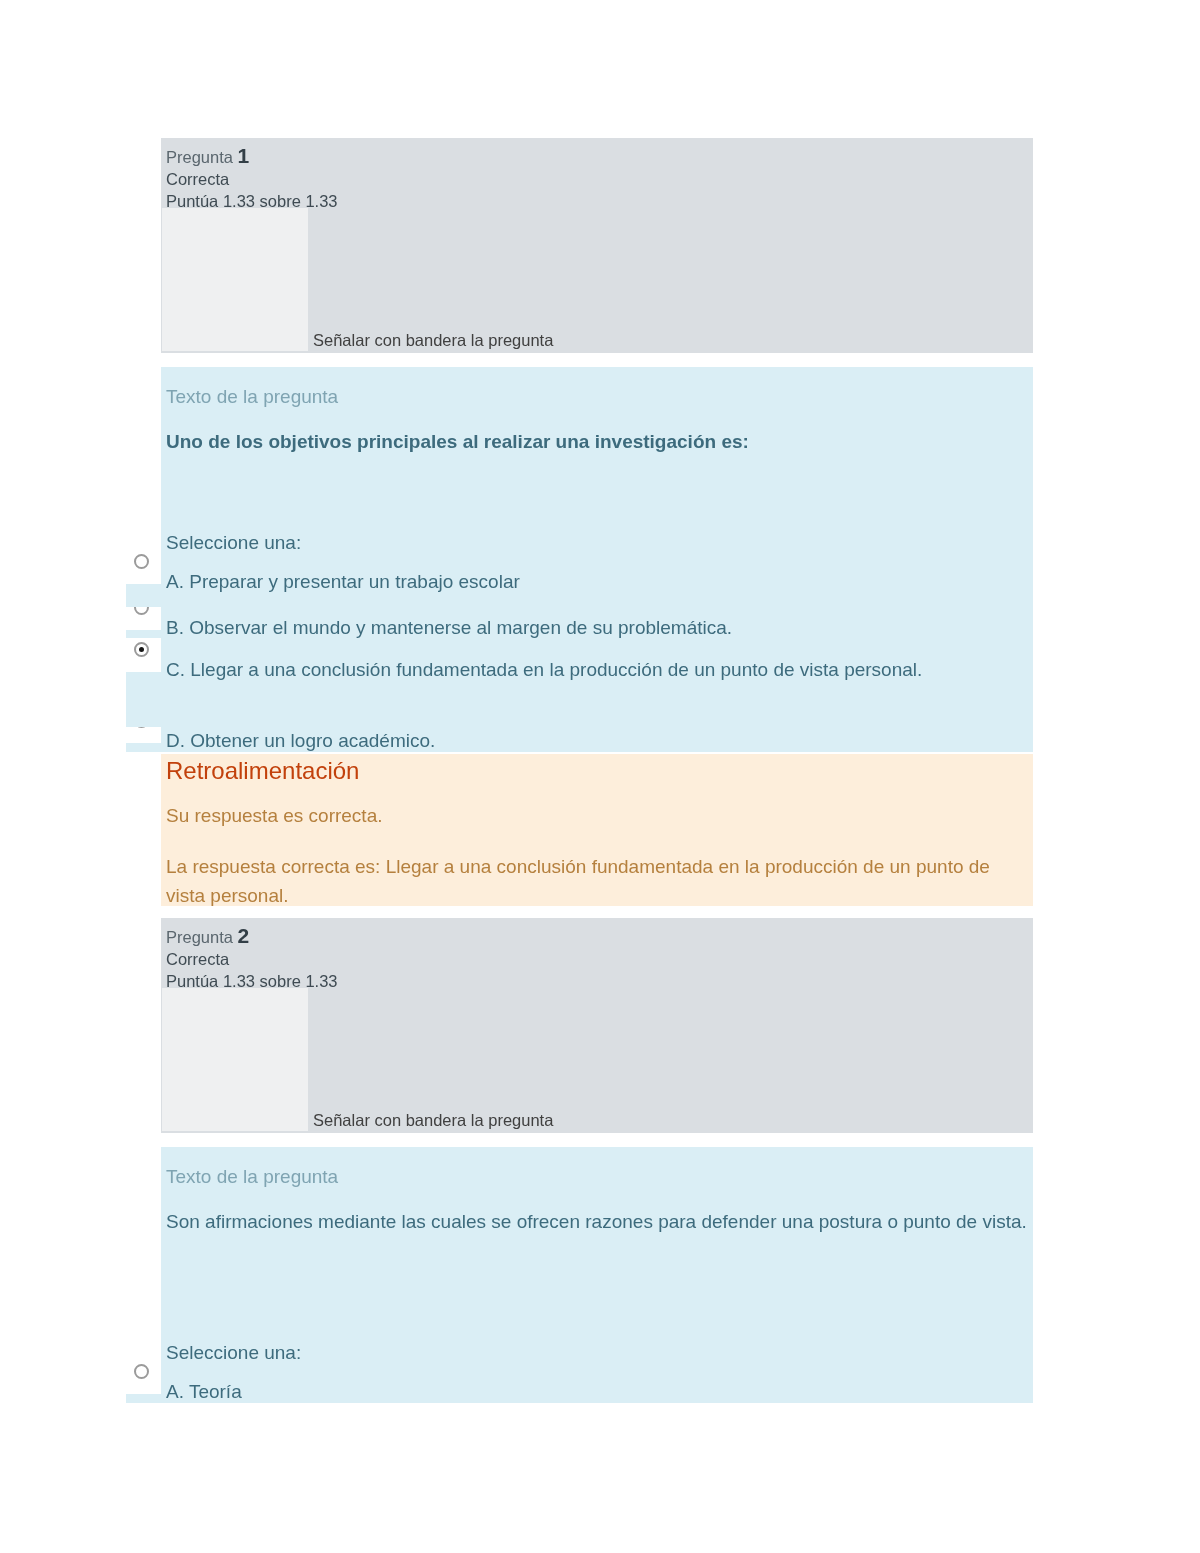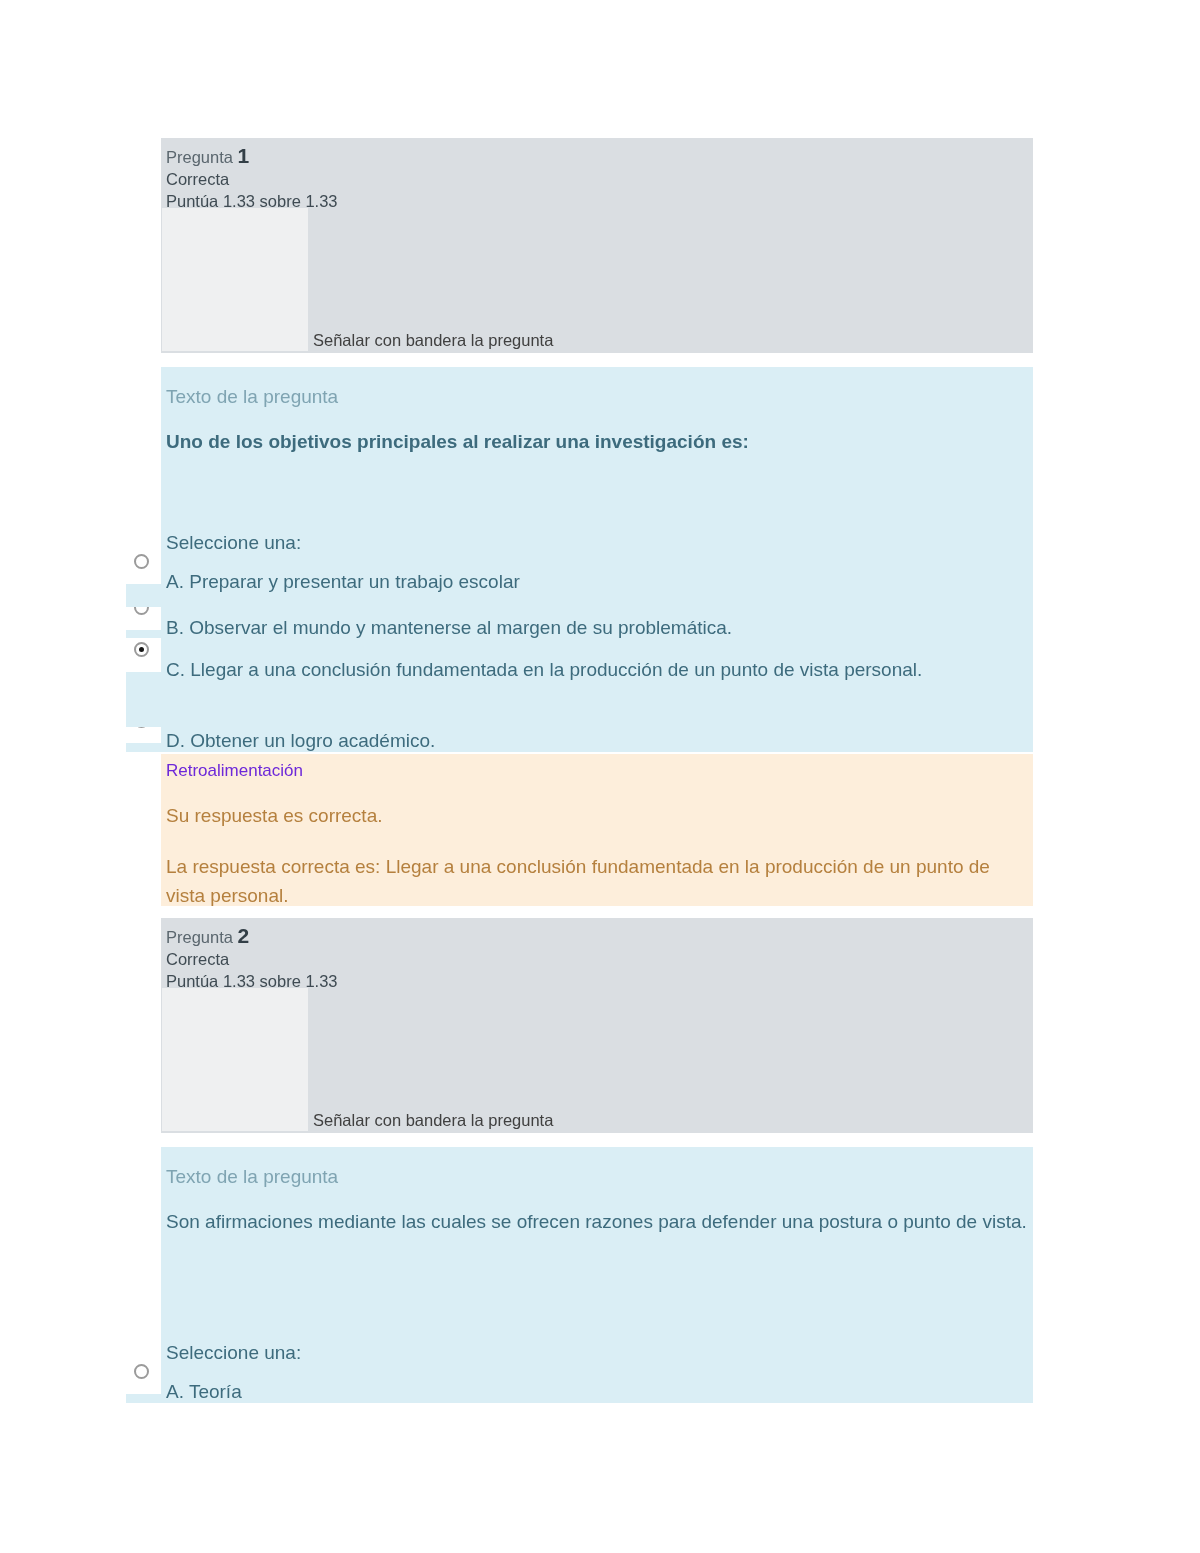--- a/index.html
+++ b/index.html
@@ -165,22 +165,22 @@
     position: absolute;
     left: 161px;
     width: 872px;
     background: #fdeedb;
     box-sizing: border-box;
   }
   .fblabel {
     position: absolute;
     left: 5px;
     top: 4px;
-    font-size: 17px;
-    color: #6d28d9;
+    font-size: 24px;
+    color: #c2410c;
     line-height: 26px;
     white-space: nowrap;
   }
   .fbline {
     position: absolute;
     left: 5px;
     width: 862px;
     font-size: 19px;
     color: #b5803e;
     line-height: 29px;

